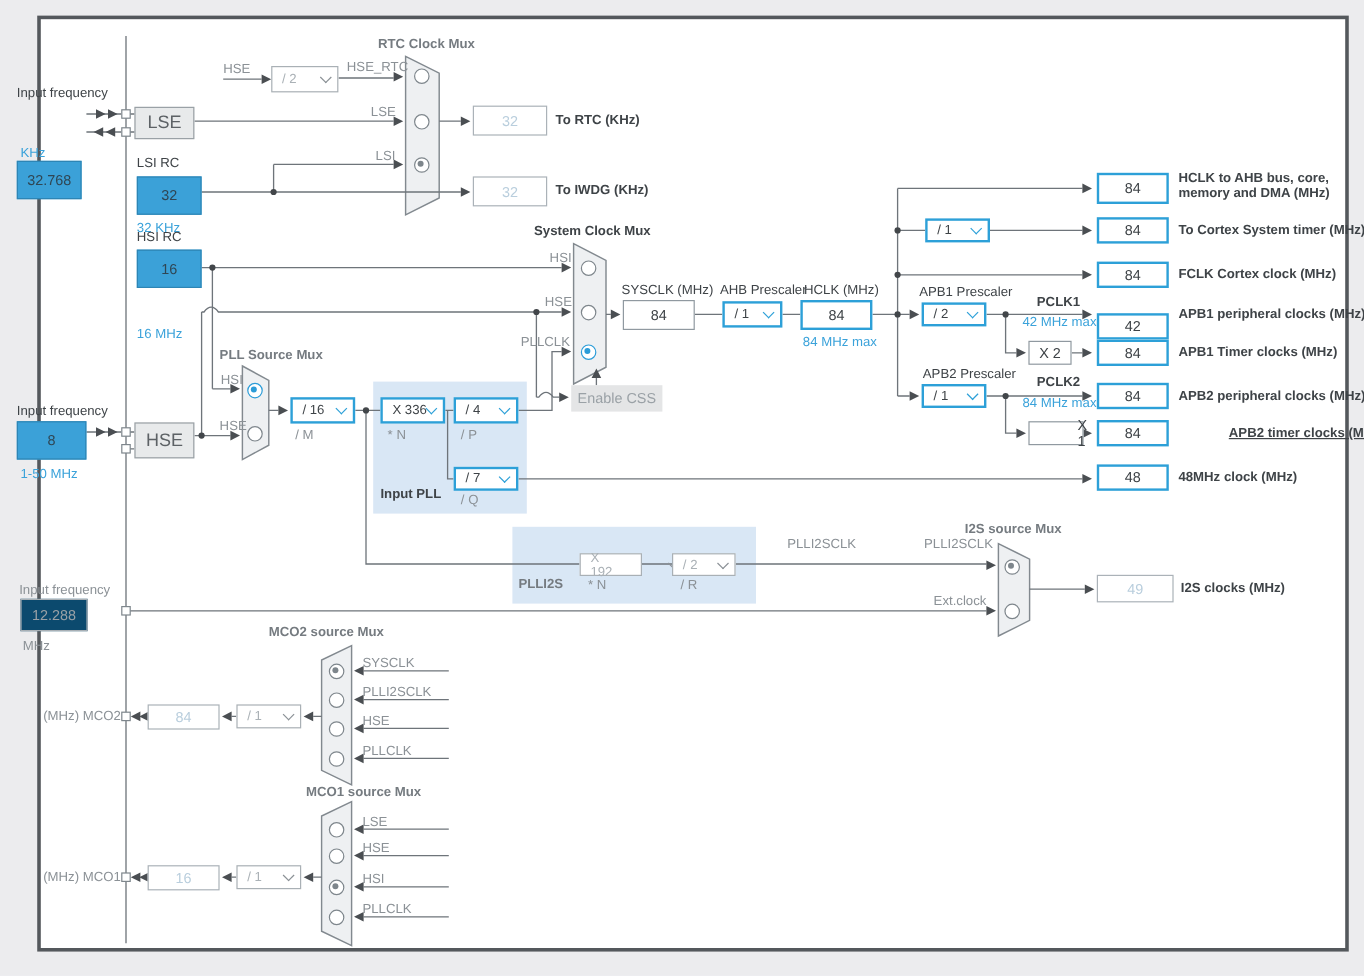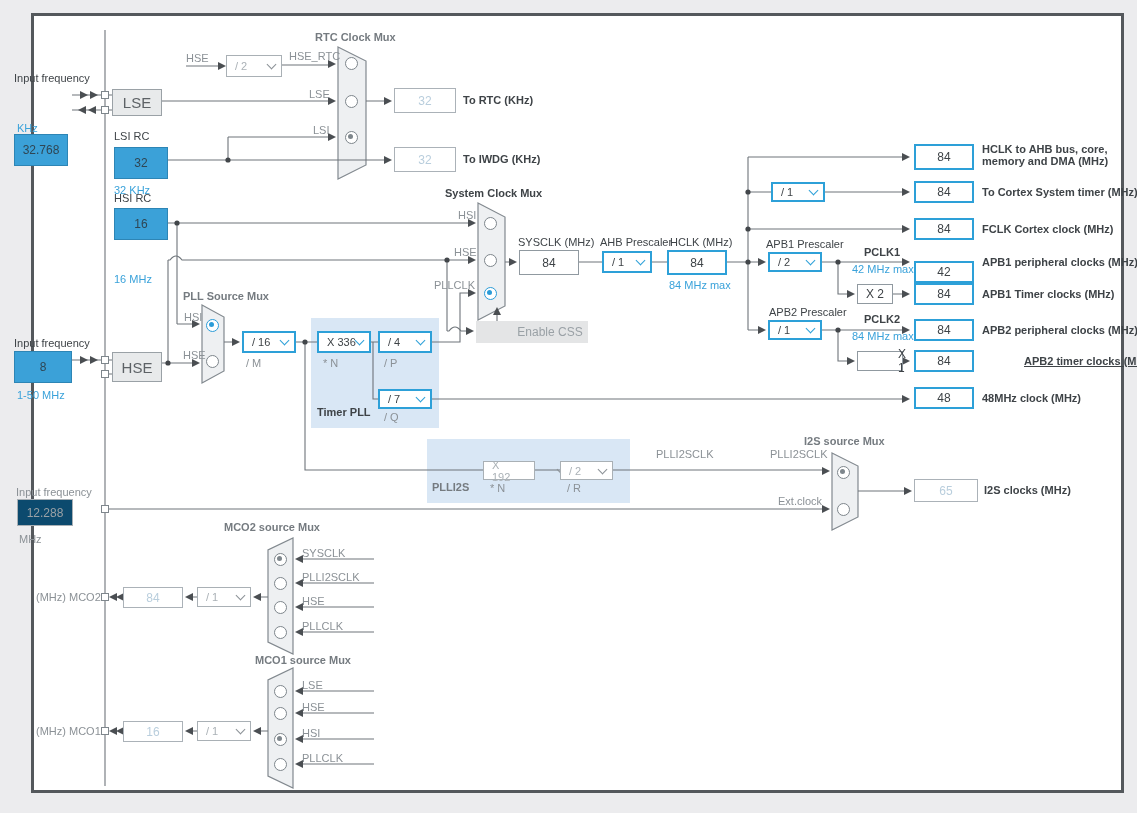--- a/index.html
+++ b/index.html
@@ -218,30 +218,30 @@
   <div class="dd on" style="left:378px;top:331px;width:54px;height:22px;">
     <span>/ 4</span>
       <span class="chev"></span>
   </div>
   <div class="lbl" style="left:384px;top:357px;">/ P</div>
   <div class="dd on" style="left:378px;top:389px;width:54px;height:20px;">
     <span>/ 7</span>
       <span class="chev"></span>
   </div>
   <div class="lbl" style="left:384px;top:411px;">/ Q</div>
-  <div class="lbl dark bold" style="left:317px;top:406px;">Timer PLL</div>
+  <div class="lbl dark bold" style="left:317px;top:406px;">Input PLL</div>
 
   <div class="lbl dark bold" style="left:445px;top:187px;">System Clock Mux</div>
   <div class="lbl" style="left:458px;top:209px;">HSI</div>
   <div class="lbl" style="left:454px;top:246px;">HSE</div>
   <div class="lbl" style="left:434px;top:279px;">PLLCLK</div>
   <div class="radio" style="left:483.5px;top:216.5px;"></div>
   <div class="radio" style="left:483.5px;top:253.5px;"></div>
   <div class="radio sel blue" style="left:483.5px;top:286.5px;"></div>
-  <div class="btn-css" style="left:476px;top:321px;width:76px;height:22px;padding-left:36px;">Enable CSS</div>
+  <div class="btn-css" style="left:476px;top:321px;width:76px;height:22px;">Enable CSS</div>
 
   <div class="lbl dark" style="left:518px;top:236px;">SYSCLK (MHz)</div>
   <div class="vbox plain" style="left:519px;top:250px;width:60px;height:25px;">84</div>
   <div class="lbl dark" style="left:600px;top:236px;">AHB Prescaler</div>
   <div class="dd on" style="left:602px;top:251px;width:50px;height:22px;">
     <span>/ 1</span>
       <span class="chev"></span>
   </div>
   <div class="lbl dark" style="left:670px;top:236px;">HCLK (MHz)</div>
   <div class="vbox out-blue" style="left:667px;top:250px;width:60px;height:25px;">84</div>
@@ -296,21 +296,21 @@
       <span class="chev"></span>
   </div>
   <div class="lbl" style="left:567px;top:482px;">/ R</div>
   <div class="lbl" style="left:656px;top:448px;">PLLI2SCLK</div>
 
   <div class="lbl title" style="left:804px;top:435px;">I2S source Mux</div>
   <div class="lbl" style="left:770px;top:448px;">PLLI2SCLK</div>
   <div class="lbl" style="left:778px;top:495px;">Ext.clock</div>
   <div class="radio sel" style="left:836.5px;top:465.5px;"></div>
   <div class="radio" style="left:836.5px;top:502.5px;"></div>
-  <div class="vbox disabled" style="left:914px;top:479px;width:64px;height:23px;">65</div>
+  <div class="vbox disabled" style="left:914px;top:479px;width:64px;height:23px;">49</div>
   <div class="lbl dark bold" style="left:984px;top:484px;">I2S clocks (MHz)</div>
 
   <div class="lbl title" style="left:224px;top:521px;">MCO2 source Mux</div>
   <div class="lbl" style="left:302px;top:547px;">SYSCLK</div>
   <div class="lbl" style="left:302px;top:571px;">PLLI2SCLK</div>
   <div class="lbl" style="left:302px;top:595px;">HSE</div>
   <div class="lbl" style="left:302px;top:620px;">PLLCLK</div>
   <div class="radio sel" style="left:273.5px;top:552.5px;"></div>
   <div class="radio" style="left:273.5px;top:576.5px;"></div>
   <div class="radio" style="left:273.5px;top:600.5px;"></div>

